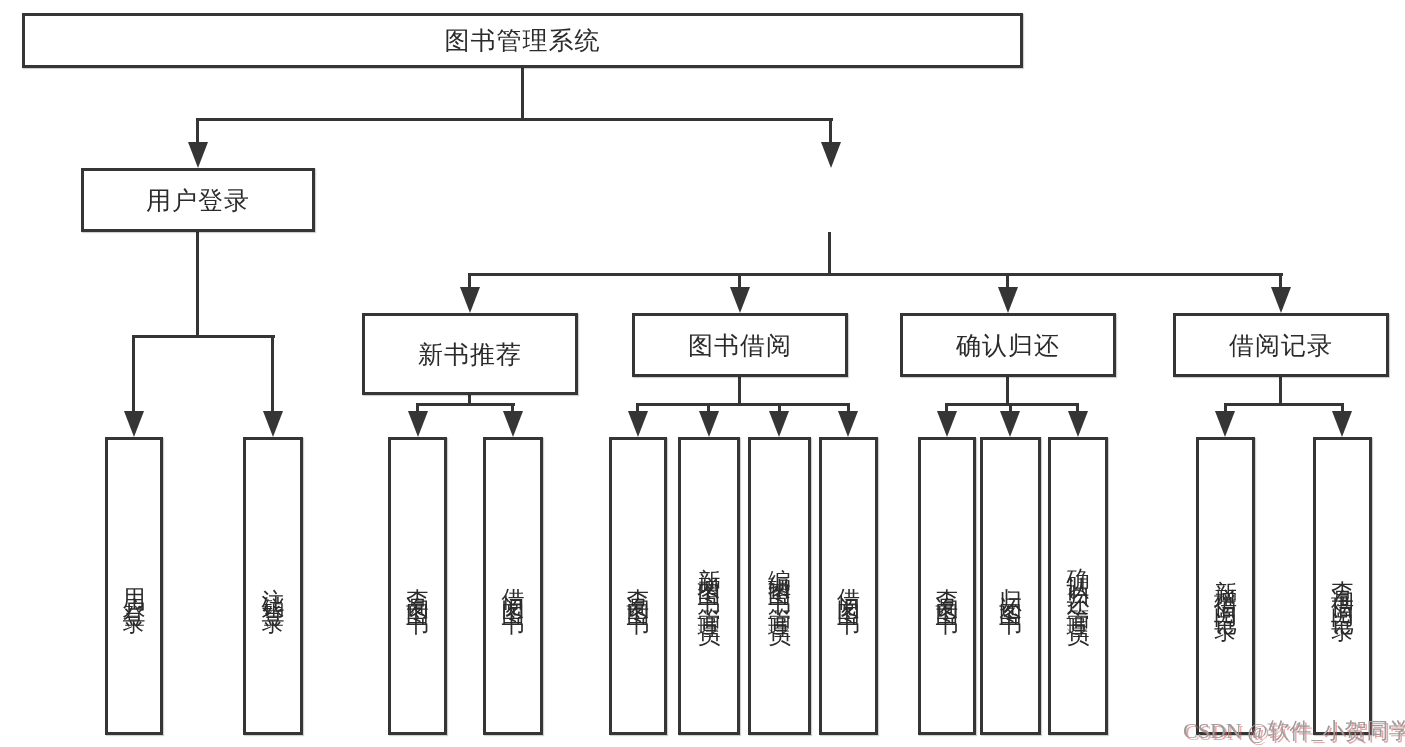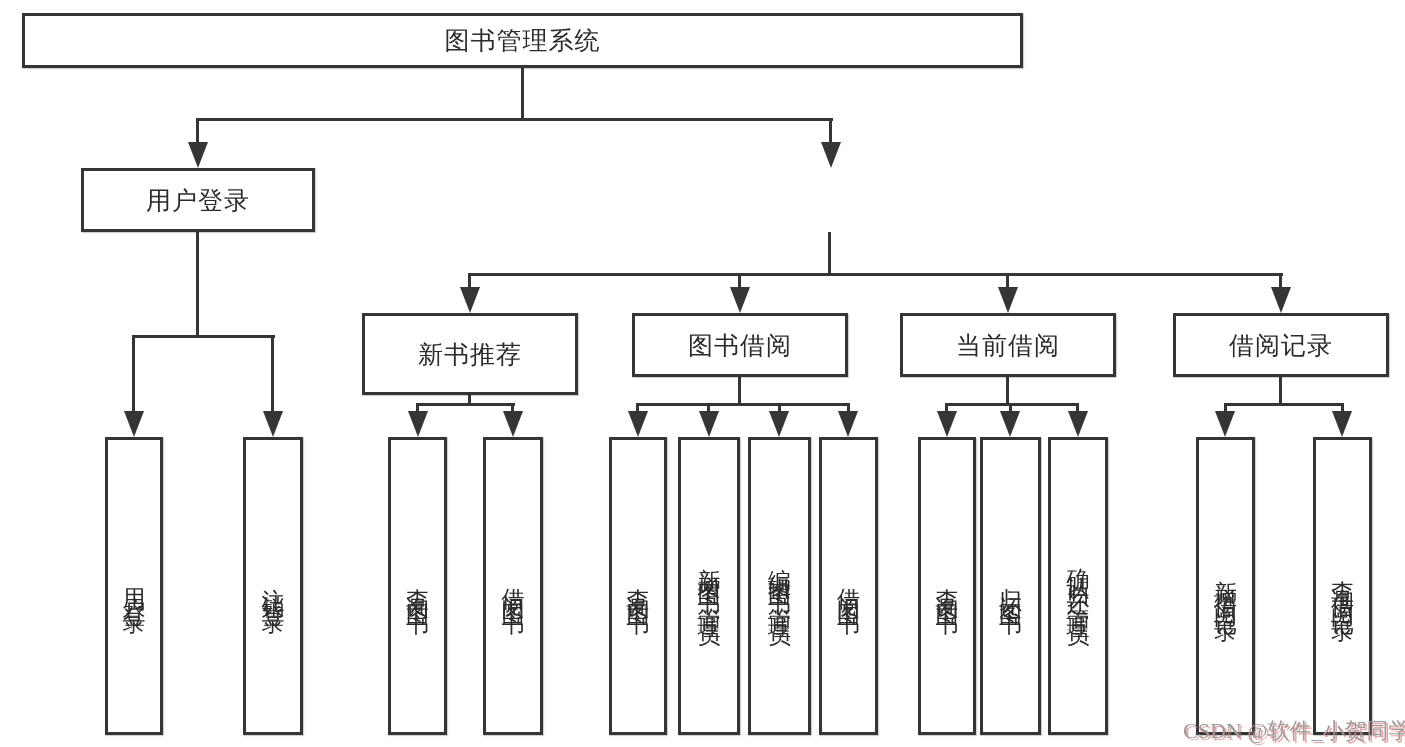--- a/index.html
+++ b/index.html
@@ -118,21 +118,21 @@
     <span class="lbl">用户登录</span>
   </div>
 
   <div class="box" style="left:362px;top:313px;width:216px;height:82px">
     <span class="lbl">新书推荐</span>
   </div>
   <div class="box" style="left:632px;top:313px;width:216px;height:64px">
     <span class="lbl">图书借阅</span>
   </div>
   <div class="box" style="left:900px;top:313px;width:216px;height:64px">
-    <span class="lbl">当前借阅</span>
+    <span class="lbl">确认归还</span>
   </div>
   <div class="box" style="left:1173px;top:313px;width:216px;height:64px">
     <span class="lbl">借阅记录</span>
   </div>
 
   <div class="box vbox" style="left:105px;top:437px;width:58px;height:298px">
     <span class="lbl">用户登录</span>
   </div>
   <div class="box vbox" style="left:243px;top:437px;width:60px;height:298px">
     <span class="lbl">注销登录</span>

